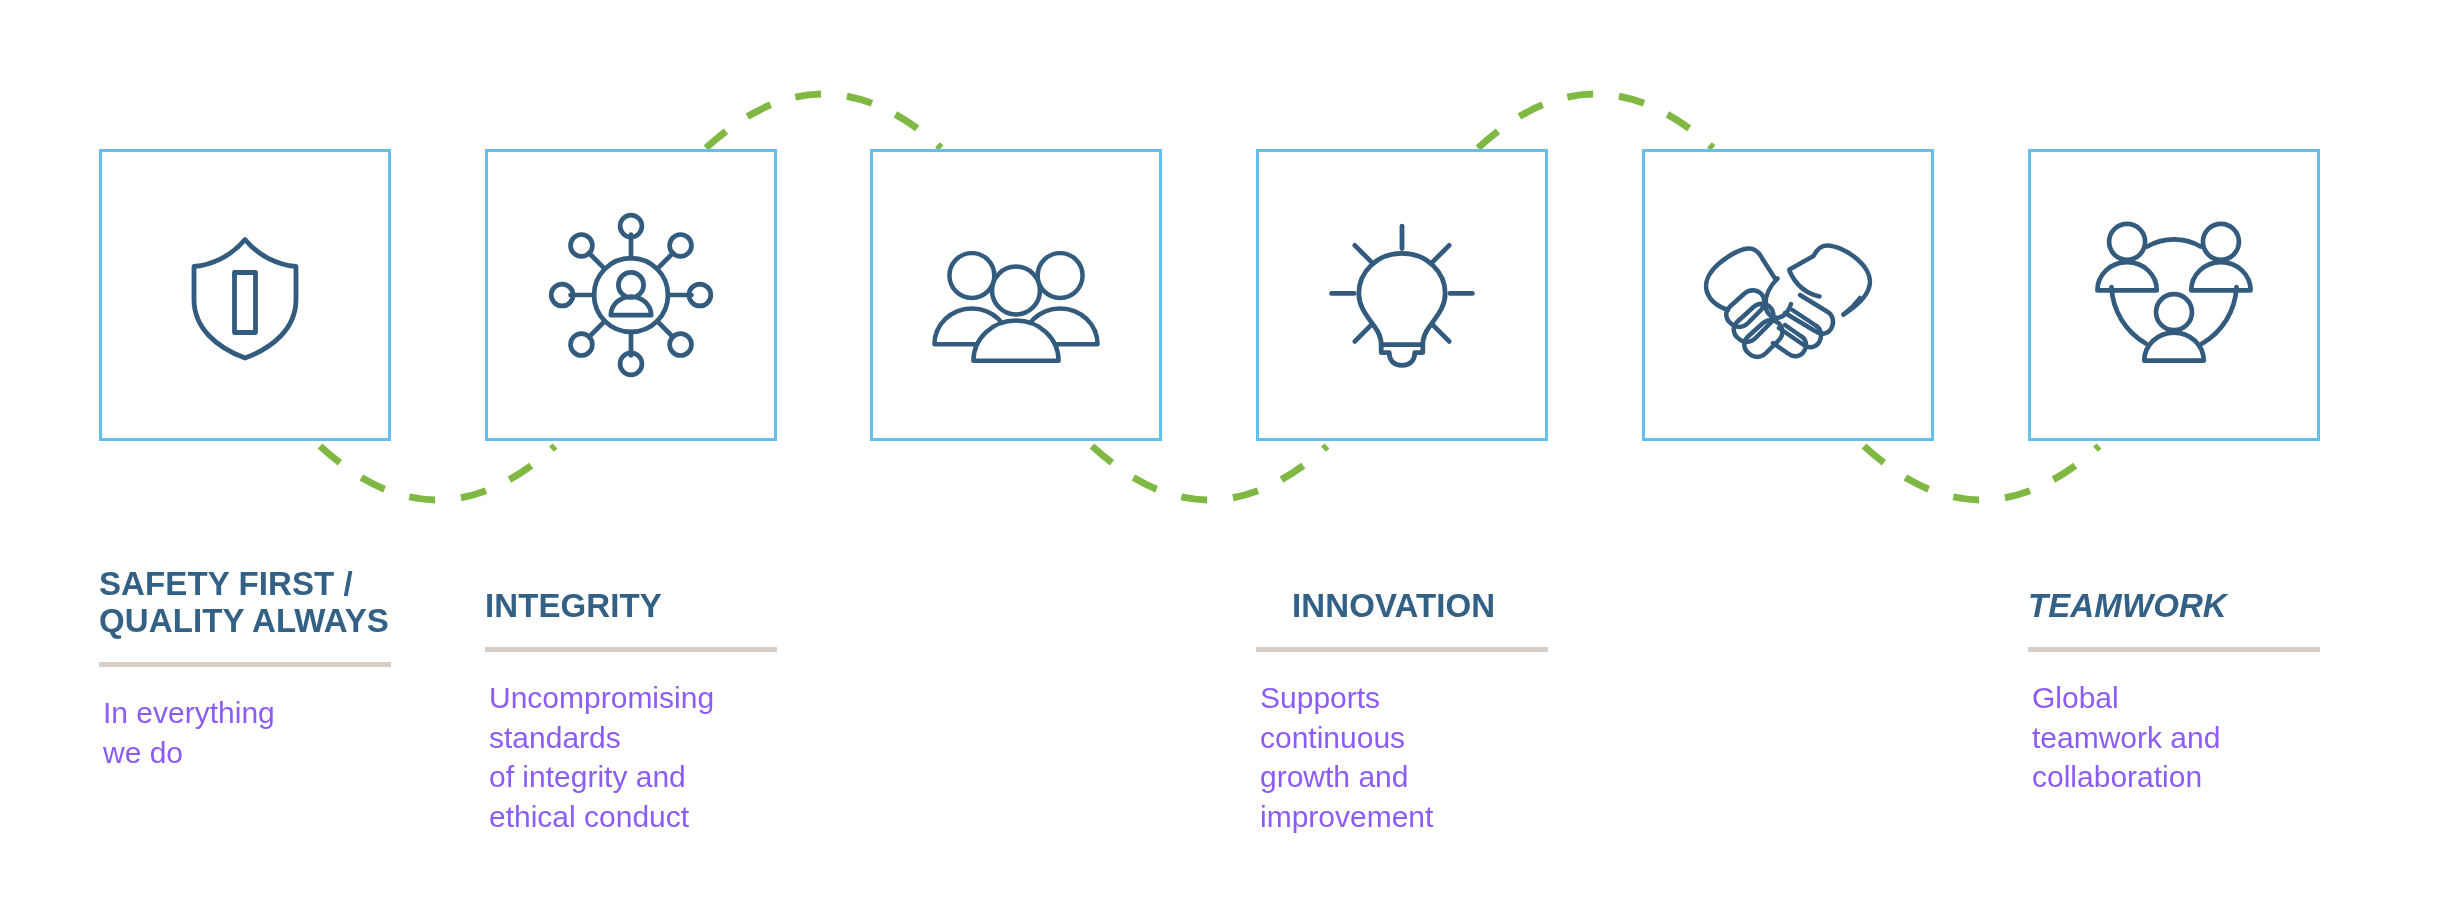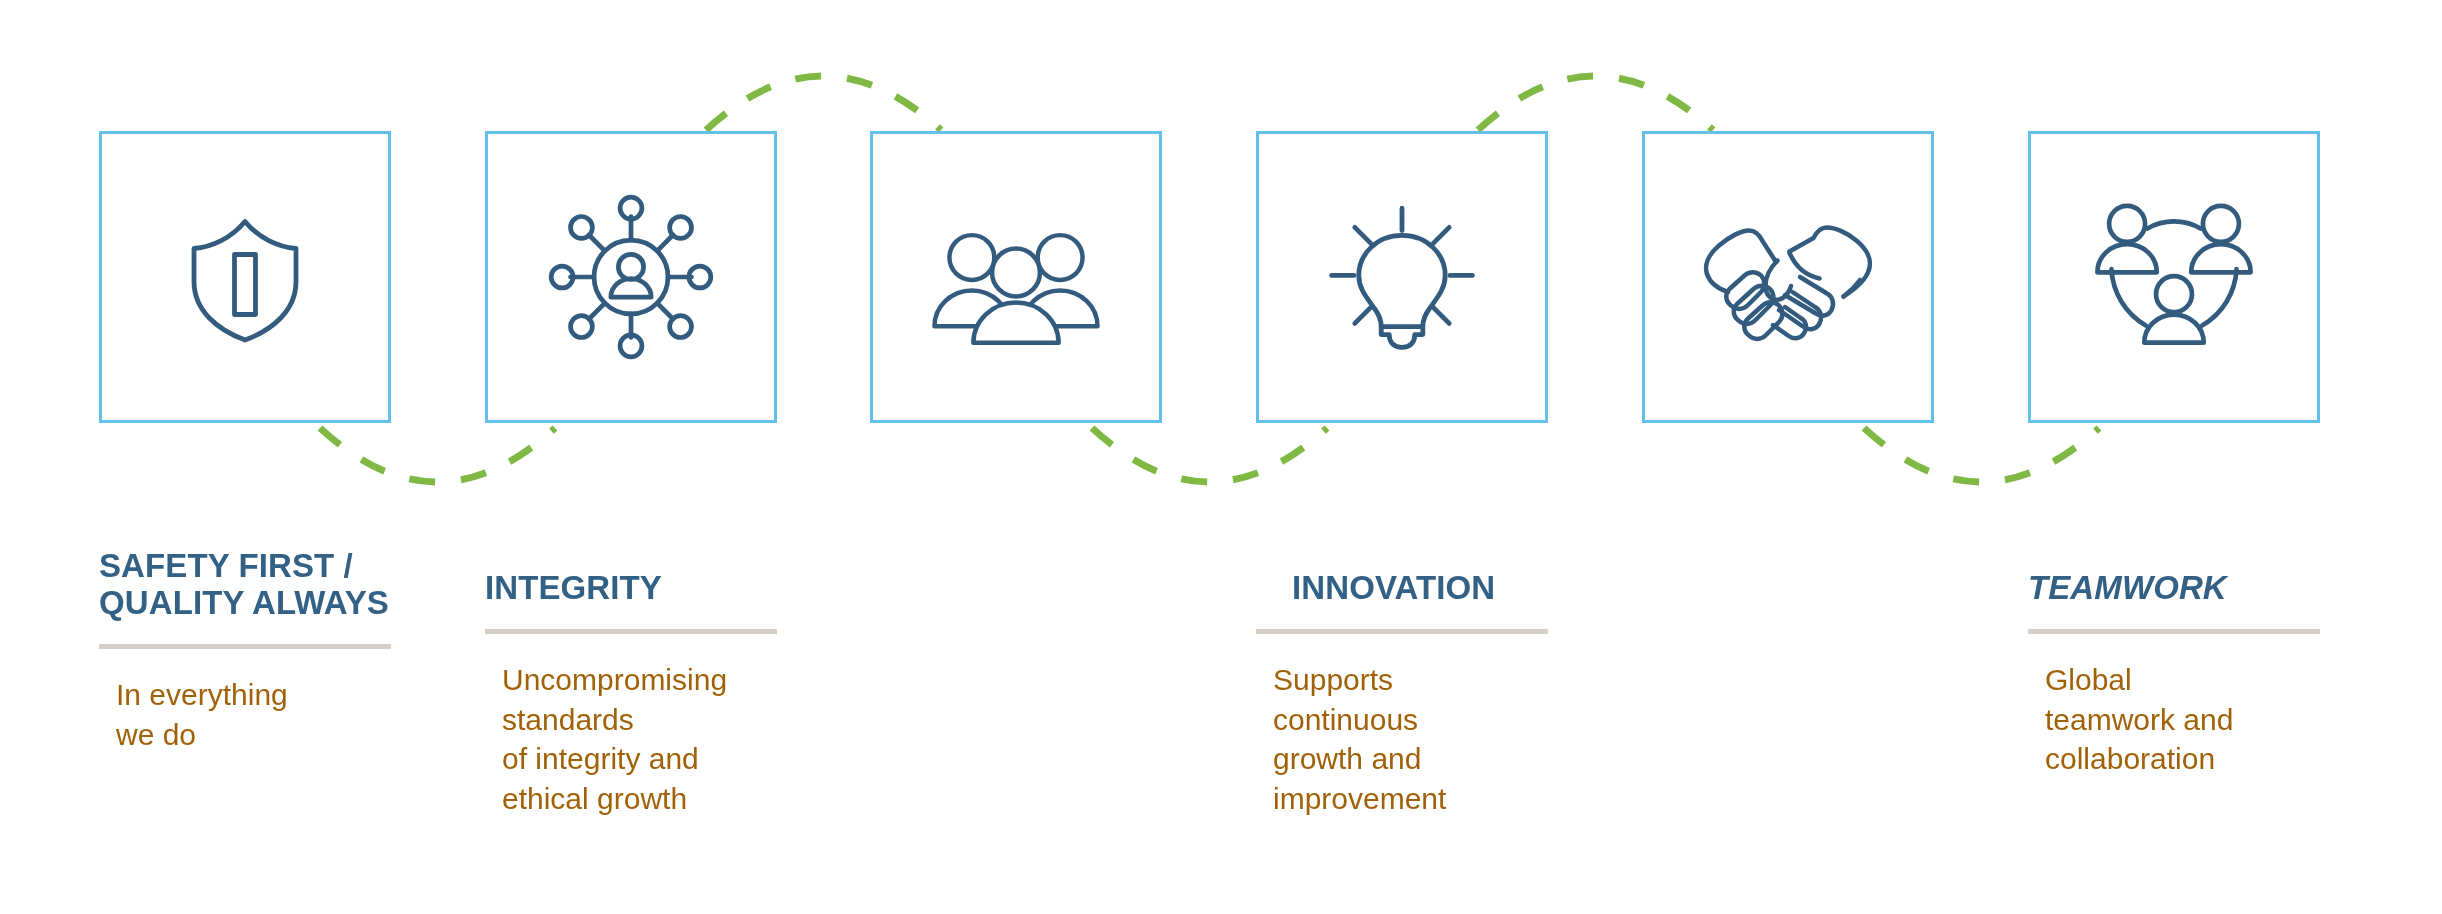--- a/index.html
+++ b/index.html
@@ -12,21 +12,21 @@
     height: 914px;
     position: relative;
     overflow: hidden;
     font-family: "Liberation Sans", sans-serif;
     -webkit-font-smoothing: antialiased;
   }
 
   #stage {
     position: absolute;
     left: 0;
-    top: 0;
+    top: 18px;
     width: 2442px;
     height: 834px;
   }
 
   
   #connectors {
     position: absolute;
     left: 0;
     top: 0;
     width: 2442px;
@@ -62,24 +62,24 @@
     text-transform: uppercase;
     margin: 0;
     white-space: pre-line;
   }
   .col-rule {
     height: 5px;
     background: #D7CFC7;
     width: 100%;
   }
   .col-body {
-    color: #a16207;
+    color: #8b5cf6;
     font-size: 30px;
     line-height: 1.32;
-    margin: 17px;
+    margin: 4px;
     white-space: pre-line;
     font-weight: 400;
   }
 </style>
 </head>
 <body>
 
 <div id="stage">
 
   <svg id="connectors" viewBox="0 0 2442 914" width="2442" height="914" xmlns="http://www.w3.org/2000/svg">
@@ -219,21 +219,21 @@
     <p class="col-body" style="margin-top:26px;">In everything
 we do</p>
   </div>
 
   <div class="col" style="left:485px; top:548px; width:292px;">
     <h2 class="col-title" style="padding-top:22px;">INTEGRITY</h2>
     <div class="col-rule" style="margin-top:22px;"></div>
     <p class="col-body" style="margin-top:26px;">Uncompromising
 standards
 of integrity and
-ethical growth</p>
+ethical conduct</p>
   </div>
 
 
   <div class="col" style="left:1256px; top:548px; width:292px;">
     <h2 class="col-title" style="padding-top:22px;margin-left:36px;">INNOVATION</h2>
     <div class="col-rule" style="margin-top:22px;"></div>
     <p class="col-body" style="margin-top:26px;">Supports
 continuous
 growth and
 improvement</p>

